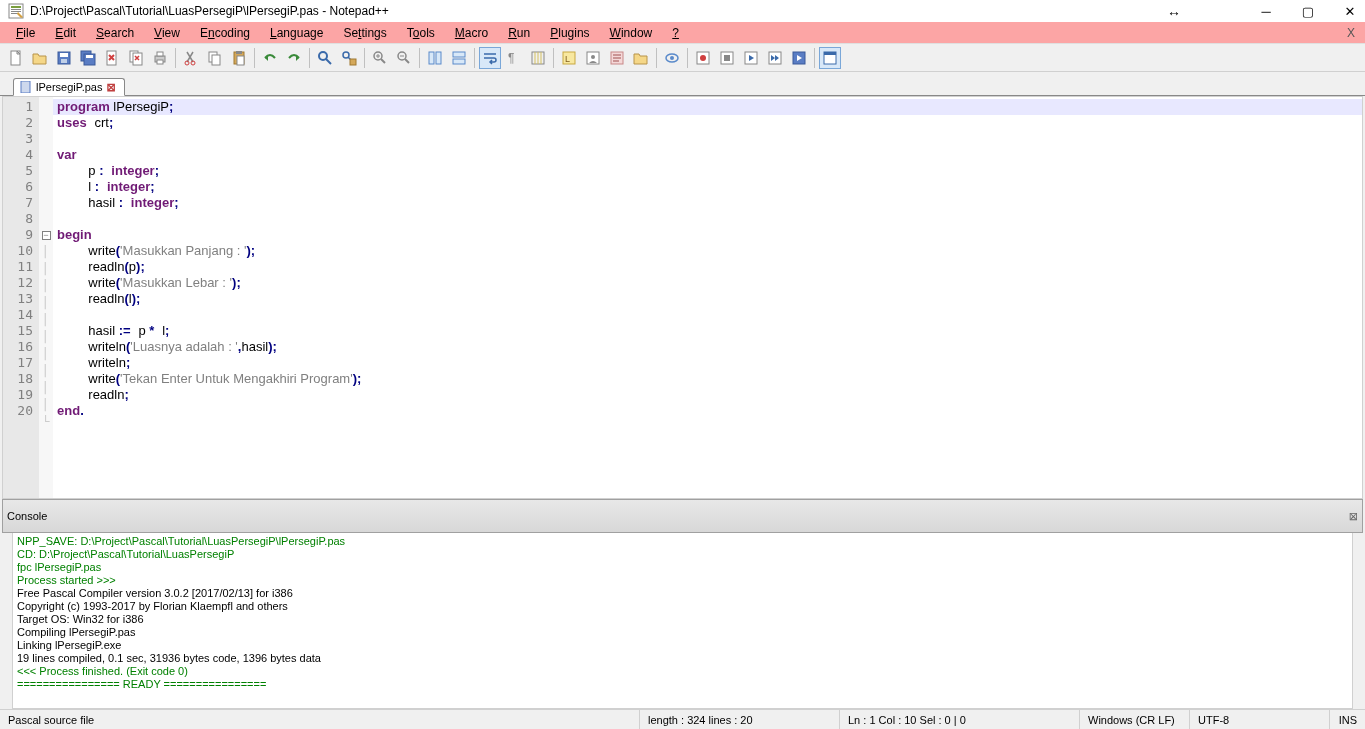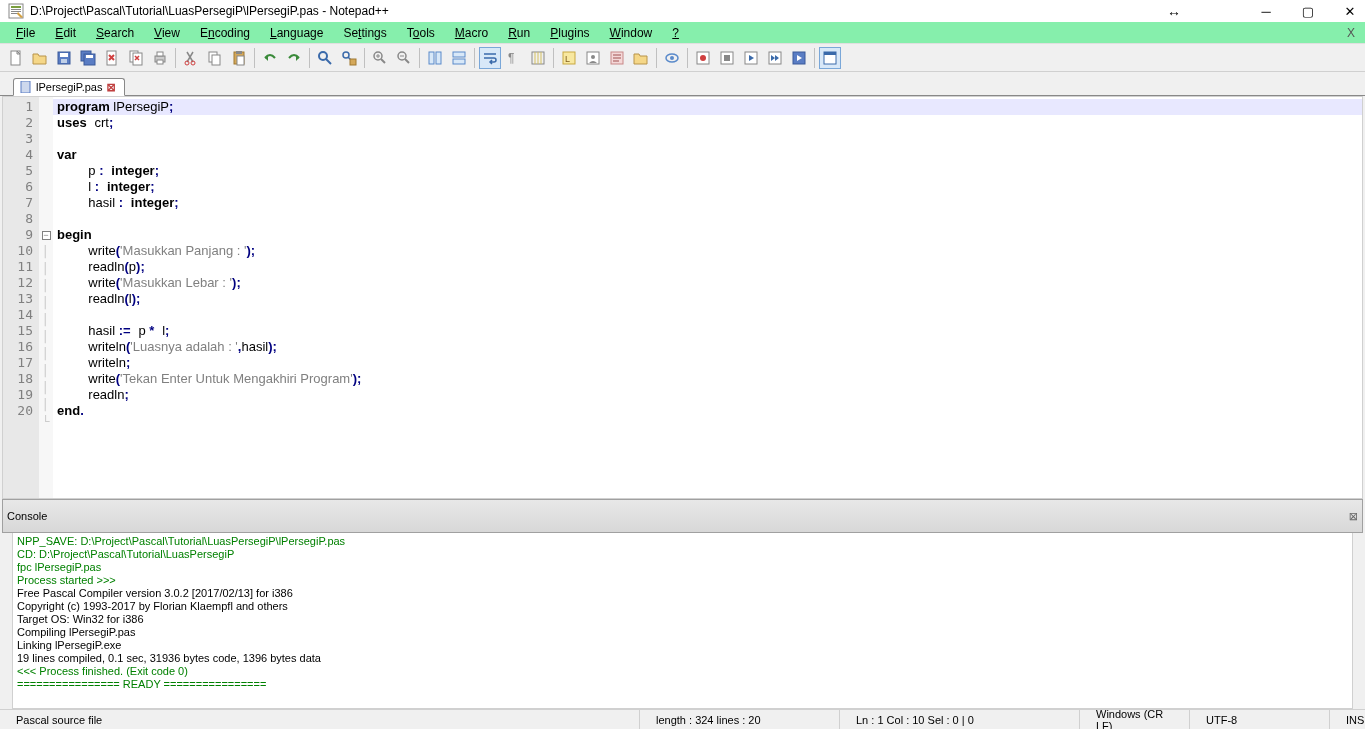--- a/index.html
+++ b/index.html
@@ -5,55 +5,55 @@
 * { margin: 0; padding: 0; box-sizing: border-box; font-family: "Segoe UI", Tahoma, sans-serif; }
 body { width: 1365px; height: 729px; background: #f0f0f0; display: flex; flex-direction: column; font-size: 12px; overflow: hidden; }
 
 .titlebar { height: 22px; background: #fff; display: flex; align-items: center; padding: 0 8px; }
 .titlebar .app-icon { width: 16px; height: 16px; margin-right: 6px; display:inline-flex; align-items:center; justify-content:center;}
 .titlebar .title { font-size: 12px; color: #000; flex: 1; }
 .titlebar .win-controls { display: flex; gap: 28px; }
 .titlebar .win-btn { width: 14px; height: 14px; display: inline-flex; align-items: center; justify-content: center; font-size: 13px; color:#000;}
 .titlebar .extra-btn { margin-right: 50px; font-size:14px;}
 
-.menubar { height: 22px; background: #86efac; display: flex; align-items: center; padding-left: 8px; gap: 4px; border-bottom: 1px solid #e0e0e0; position:relative;}
+.menubar { height: 22px; background: #fca5a5; display: flex; align-items: center; padding-left: 8px; gap: 4px; border-bottom: 1px solid #e0e0e0; position:relative;}
 .menubar .menu-item { padding: 2px 8px; font-size: 12px; color: #000; cursor: default; }
 .menubar .menu-item u { text-decoration: underline; }
 .menubar .close-x { position:absolute; right:10px; font-size:12px; color:#555;}
 
 .toolbar { height: 28px; background: #f0f0f0; display: flex; align-items: center; padding: 0 4px; gap: 0; border-bottom: 1px solid #d0d0d0;}
 .toolbar .tbtn { width: 22px; height: 22px; display: inline-flex; align-items: center; justify-content: center; margin: 0 1px; }
 .toolbar .sep { width: 1px; height: 20px; background: #c0c0c0; margin: 0 3px; }
 .toolbar svg { width: 16px; height: 16px; }
 
 .tabbar { height: 24px; background: #f0f0f0; display: flex; align-items: flex-end; padding-left: 13px; border-bottom: 1px solid #888;}
 .tab { background: #fff; border: 1px solid #888; border-bottom: 1px solid #fff; padding: 2px 6px; display: flex; align-items: center; gap: 4px; font-size: 11px; margin-bottom:-1px; border-radius: 3px 3px 0 0;}
 .tab .tab-icon { width: 12px; height: 12px; display:inline-flex; align-items:center; justify-content:center;}
 .tab .tab-close { width: 12px; height: 12px; font-size: 11px; color: #c04040; font-weight:bold; }
 
 .editor-area { flex: 1; display: flex; background: #fff; overflow: hidden; border: 1px solid #d0d0d0; margin:0 2px;}
 .line-numbers { width: 36px; background: #e8e8e8; text-align: right; padding: 2px 6px 2px 2px; font-family: Consolas, monospace; font-size: 13px; color: #808080; line-height: 16px; }
 .fold-col { width: 14px; background: #f7f7f7; font-family: Consolas, monospace; font-size: 11px; line-height:16px; color:#808080; text-align:center; padding-top:2px;}
 .code { flex: 1; padding: 2px 4px; font-family: Consolas, monospace; font-size: 13px; line-height: 16px; white-space: pre; color: #000; }
-.code .kw { color: #000000; font-weight: bold; }
+.code .kw { color: #701a75; font-weight: bold; }
 .code .id { color: #000; }
 .code .str { color: #808080; }
 .code .op { color: #000080; font-weight:bold;}
 .code .cur-line { background: #e8e8ff; display:block; margin-left:-4px; padding-left:4px; margin-right:-4px;}
 .fold-box { display:inline-block; width:9px; height:9px; border:1px solid #808080; text-align:center; line-height:7px; font-size:9px; background:#fff; color:#808080;}
 
 .console-header { height: 34px; background: linear-gradient(#e8e8e8,#d8d8d8); border: 1px solid #a0a0a0; padding: 0 4px; font-size: 11px; display:flex; align-items:center; margin:0 2px;}
 .console-header .x { margin-left:auto; font-size:11px; color:#666;}
 .console { height: 176px; background: #fff; font-family: "Segoe UI", Tahoma, sans-serif; font-size: 11px; padding: 2px 4px; overflow: hidden; border:1px solid #d0d0d0; border-top:none; margin:0 12px;}
 .console .ln-g { color: #008000; }
 .console .ln-b { color: #000; }
 .console div { line-height: 13px; }
 
 .statusbar { height: 20px; background: #f0f0f0; border-top: 1px solid #d0d0d0; display: flex; align-items: center; font-size: 11px; color: #000; }
-.statusbar .cell { padding: 0 16px; border-right: 1px solid #d0d0d0; height: 100%; display: flex; align-items: center; }
+.statusbar .cell { padding: 0 8px; border-right: 1px solid #d0d0d0; height: 100%; display: flex; align-items: center; }
 .statusbar .cell.first { flex:0 0 640px; }
 .statusbar .cell.c2 { flex:0 0 200px;}
 .statusbar .cell.c3 { flex:0 0 240px;}
 .statusbar .cell.c4 { flex:0 0 110px;}
 .statusbar .cell.c5 { flex:0 0 140px;}
 .statusbar .cell.last { flex:1; justify-content:flex-end; border-right:none;}
 </style>
 </head>
 <body>
 

